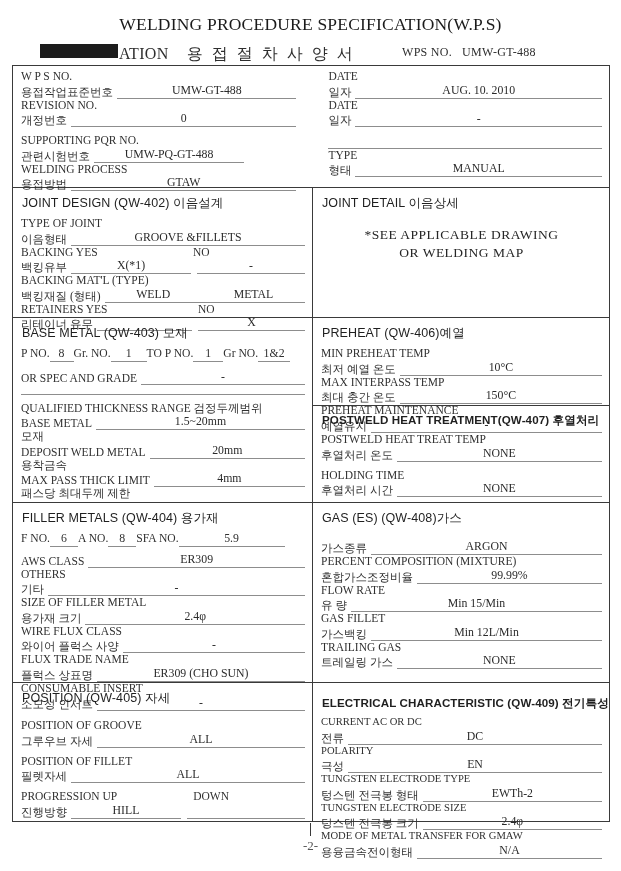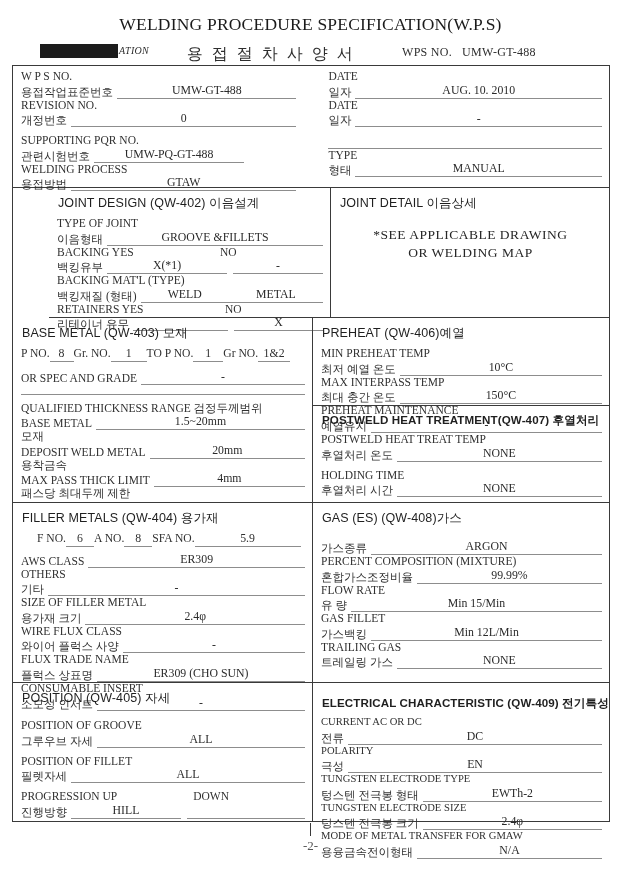--- a/index.html
+++ b/index.html
@@ -43,23 +43,22 @@
     left: 28px;
     top: 0px;
     width: 78px;
     height: 14px;
     background: #1c1c1c;
   }
   .sub-corp {
     position: absolute;
     left: 107px;
     top: 1px;
-    font-size: 10px;
+    font-size: 16px;
     letter-spacing: .3px;
-    font-style: italic;
   }
   .sub-kor {
     position: absolute;
     left: 164px;
     top: 0px;
     width: 190px;
     text-align: center;
     font-size: 16px;
     letter-spacing: 2.5px;
   }
@@ -240,21 +239,21 @@
         </div>
         <div class="lbl-en">TYPE</div>
         <div class="row">
           <span class="lbl-ko">형태</span>
           <span class="fill">MANUAL</span>
         </div>
       </div>
     </div>
   </div>
 
-  <div class="split hrule" style="height:130px;margin-left:36px;">
+  <div class="split hrule" style="height:130px;">
     <div class="col-l pad">
       <div class="sec-title">JOINT DESIGN (QW-402) 이음설계</div>
       <div class="lbl-en">TYPE OF JOINT</div>
       <div class="row">
         <span class="lbl-ko">이음형태</span>
         <span class="fill">GROOVE &amp;FILLETS</span>
       </div>
       <div class="row">
         <span class="lbl-en" style="flex:0 0 auto;">BACKING   YES</span>
         <span class="lbl-en" style="flex:1 1 auto;text-align:center;">NO</span>
@@ -356,21 +355,21 @@
           <span class="lbl-ko">후열처리 시간</span>
           <span class="fill">NONE</span>
         </div>
       </div>
     </div>
   </div>
 
   <div class="split hrule" style="height:180px;">
     <div class="col-l pad">
       <div class="sec-title">FILLER METALS (QW-404) 용가재</div>
-      <div class="lbl-en" style="font-size:11.6px;margin-left:16px;">
+      <div class="lbl-en" style="font-size:11.6px;">
         <span>F NO.</span><span class="inl" style="min-width:22px;">6</span><span>A NO.</span><span class="inl" style="min-width:22px;">8</span><span>SFA NO.</span><span class="inl" style="min-width:100px;">5.9</span>
       </div>
       <div class="row" style="margin-top:5px;">
         <span class="lbl-ko">AWS CLASS</span>
         <span class="fill">ER309</span>
       </div>
       <div class="lbl-en">OTHERS</div>
       <div class="row">
         <span class="lbl-ko">기타</span>
         <span class="fill">-</span>

